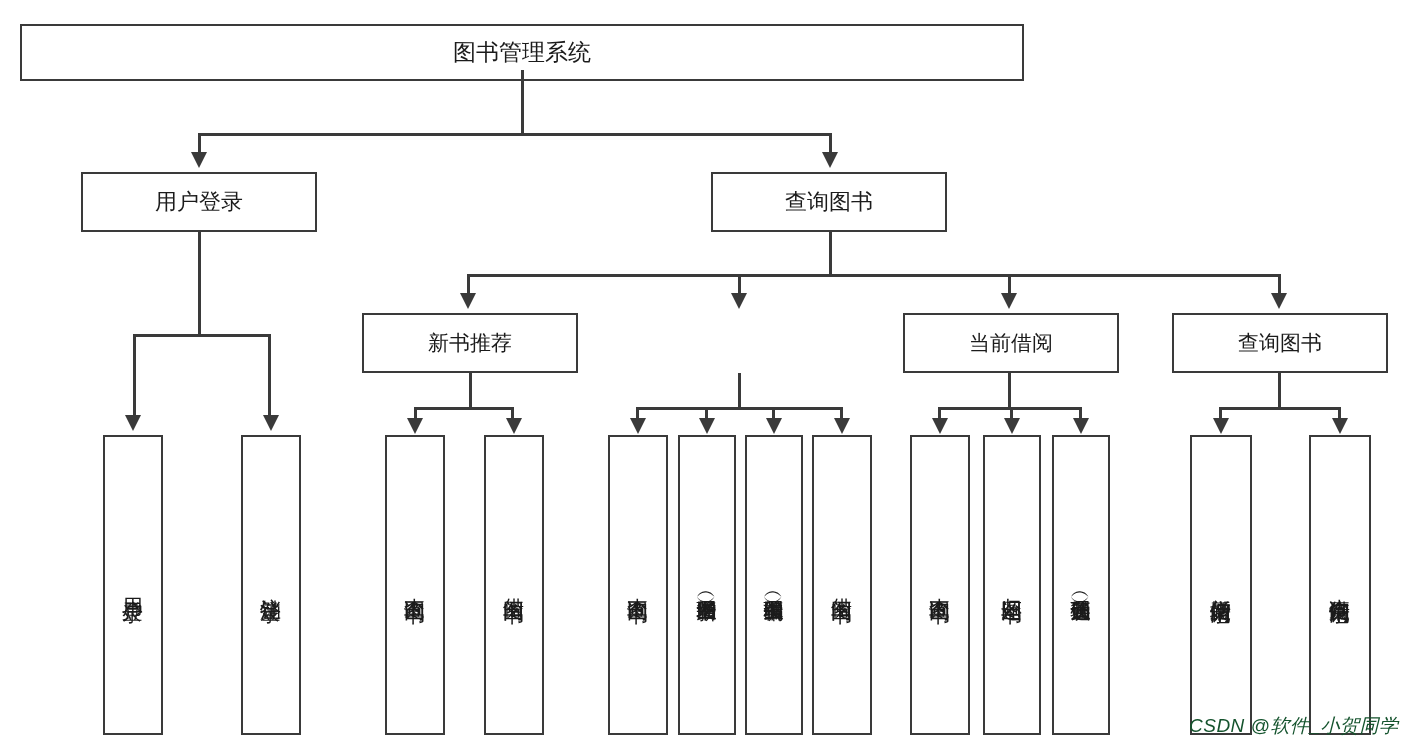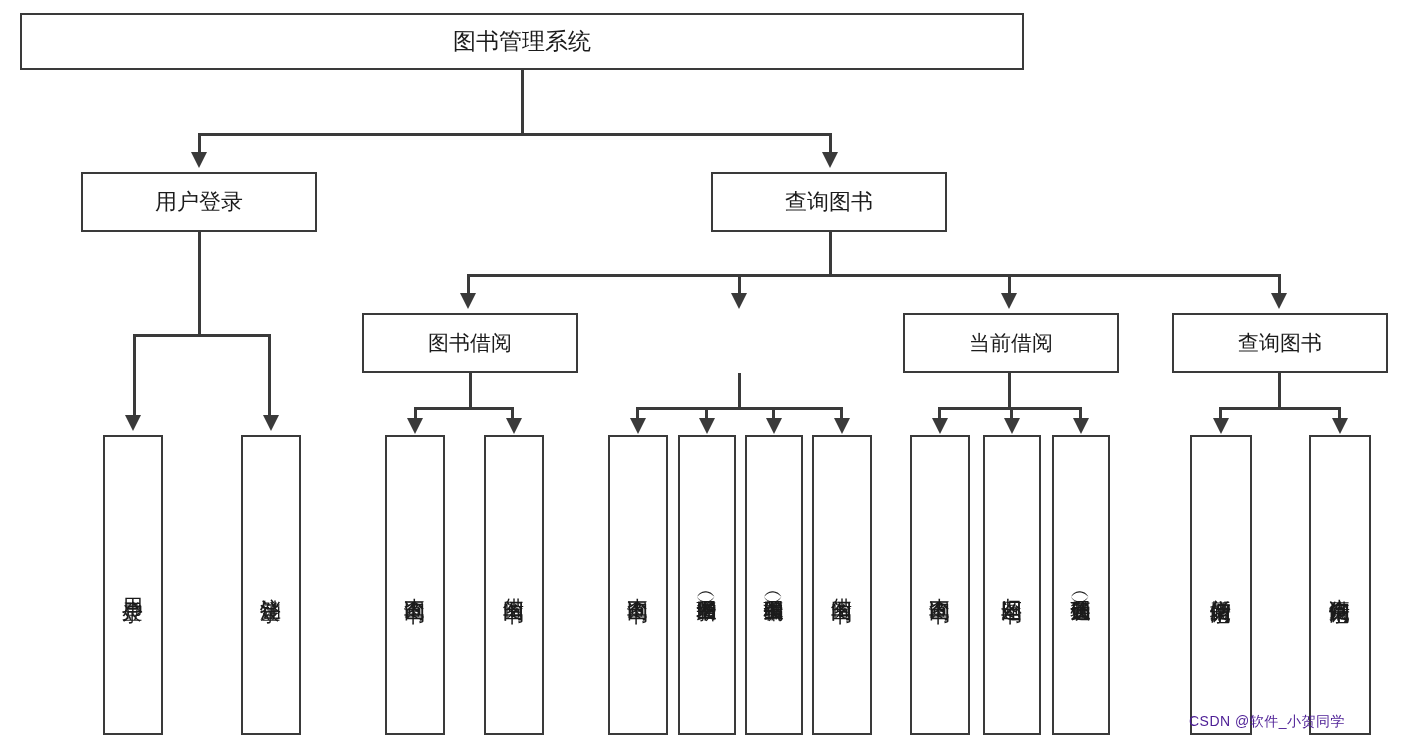--- a/index.html
+++ b/index.html
@@ -24,20 +24,21 @@
     display:flex;
     align-items:center;
     justify-content:center;
     color:#1b1b1b;
     line-height:1.18;
     text-align:center;
   }
   .node.root{
     font-size:23px;
     border-width:2px;
+    margin-top:11px;
   }
   .node.lvl2{font-size:22px;}
   .node.lvl3{font-size:21px;}
   .node.leaf{
     font-size:21px;
     align-items:center;
     justify-content:center;
     padding:4px 0;
   }
   .vtext{
@@ -58,25 +59,26 @@
   .arrow{
     position:absolute;
     width:0;height:0;
     border-left:8px solid transparent;
     border-right:8px solid transparent;
     border-top:16px solid #3a3a3a;
   }
   
   #watermark{
     position:absolute;
-    color:#4c1d95;
-    font-size:14px;
+    color:#14532d;
+    font-size:19px;
     white-space:nowrap;
     letter-spacing:0.5px;
     pointer-events:none;
+    font-style:italic;
   }
 </style>
 </head>
 <body>
 
 <div id="canvas">
 
   <div class="node root" style="left:20px;top:13px;width:1004px;height:57px;">
     <span class="htext">图书管理系统</span>
   </div>
@@ -107,21 +109,21 @@
   <div class="vline" style="left:467px;top:274px;height:20px;"></div>
   <div class="arrow" style="left:460px;top:293px;"></div>
   <div class="vline" style="left:738px;top:274px;height:20px;"></div>
   <div class="arrow" style="left:731px;top:293px;"></div>
   <div class="vline" style="left:1008px;top:274px;height:20px;"></div>
   <div class="arrow" style="left:1001px;top:293px;"></div>
   <div class="vline" style="left:1278px;top:274px;height:20px;"></div>
   <div class="arrow" style="left:1271px;top:293px;"></div>
 
   <div class="node lvl3" style="left:362px;top:313px;width:216px;height:60px;">
-    <span class="htext">图书借阅</span>
+    <span class="htext">新书推荐</span>
   </div>
   <div class="node lvl3" style="left:903px;top:313px;width:216px;height:60px;">
     <span class="htext">当前借阅</span>
   </div>
   <div class="node lvl3" style="left:1172px;top:313px;width:216px;height:60px;">
     <span class="htext">查询图书</span>
   </div>
 
   <div class="vline" style="left:469px;top:373px;height:36px;"></div>
   <div class="hline" style="left:414px;top:407px;width:100px;"></div>

